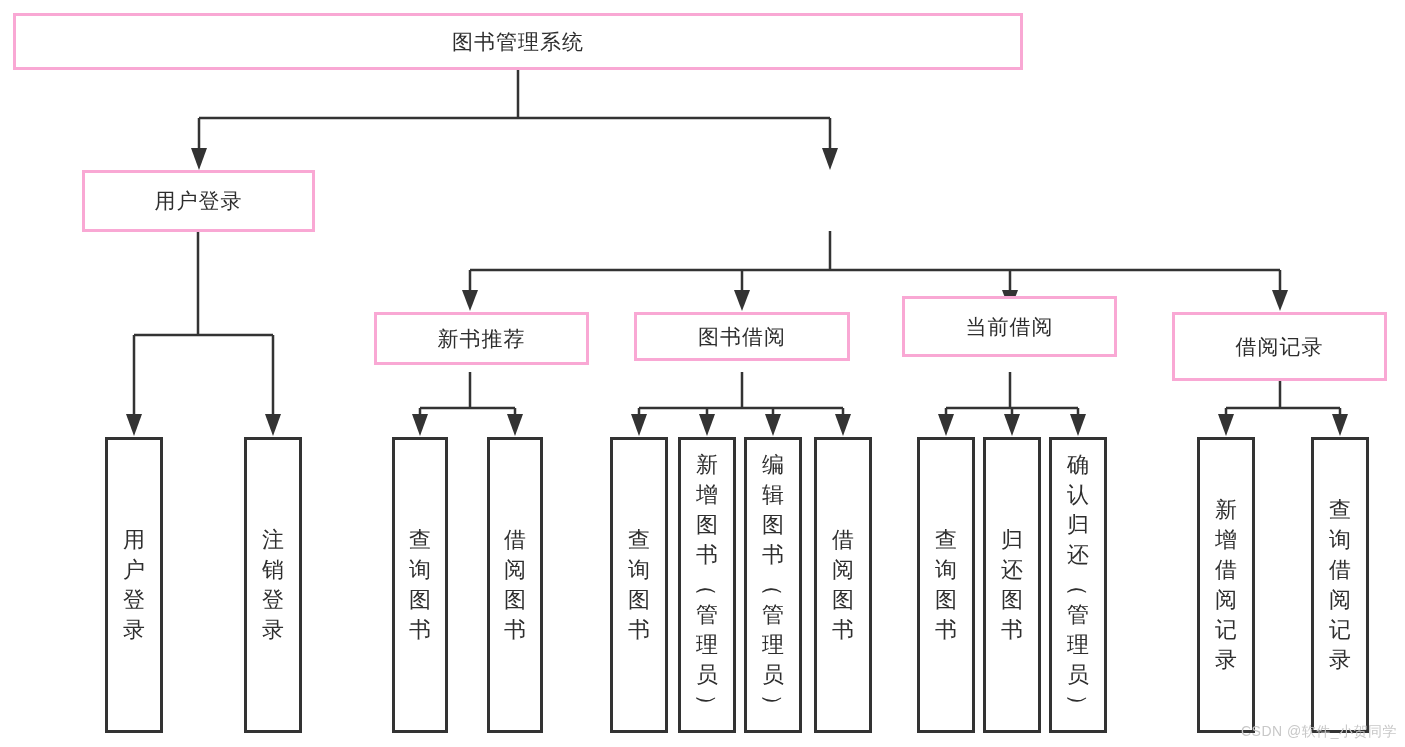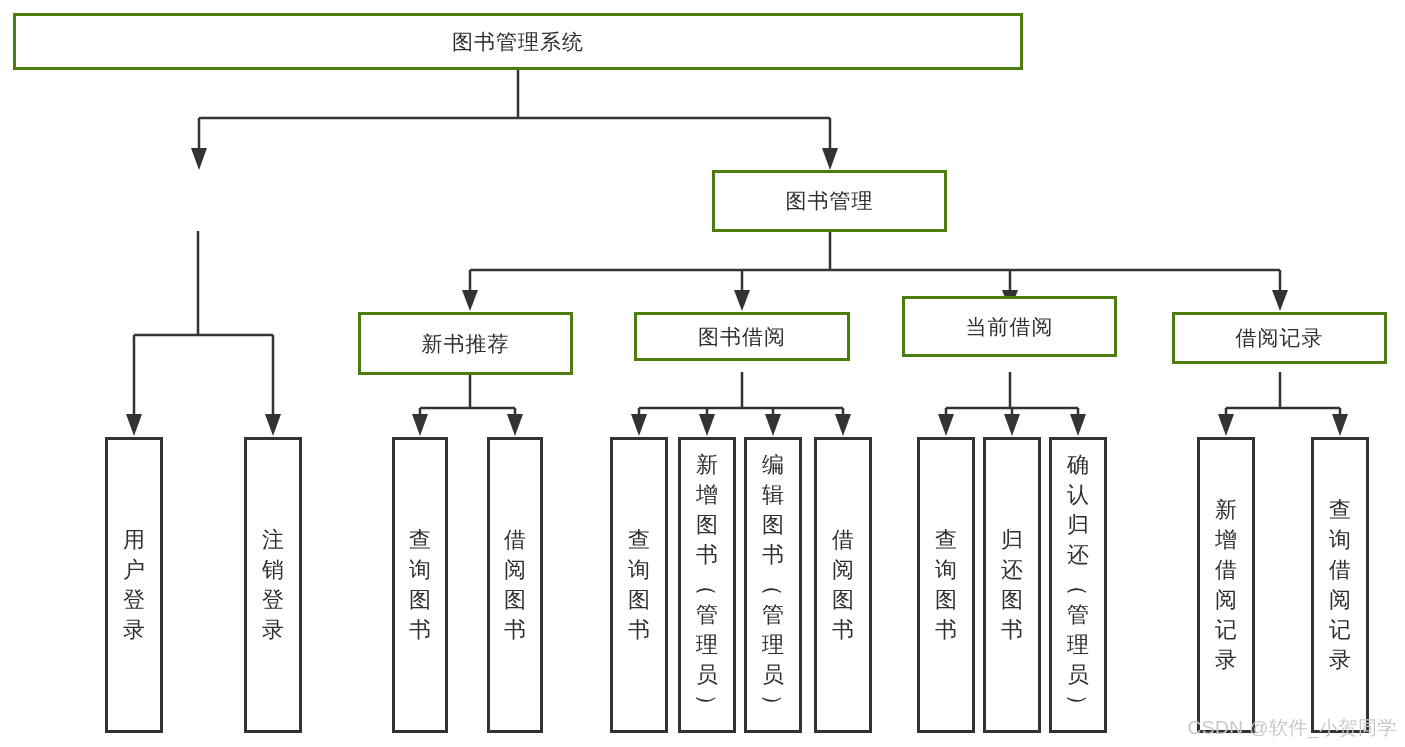--- a/index.html
+++ b/index.html
@@ -9,21 +9,21 @@
     background:#ffffff;
     font-family:"Liberation Sans","DejaVu Sans",sans-serif;
     overflow:hidden;
   }
   svg.wires{position:absolute;left:0;top:0;z-index:1;}
   svg.wires path{stroke:#333333;stroke-width:2.5;fill:none;}
   svg.wires polygon{fill:#333333;stroke:none;}
   .hbox{
     position:absolute;z-index:2;
     box-sizing:border-box;
-    border:3px solid #4d7c0f;
+    border:3px solid #f9a8d4;
     background:#ffffff;
     display:flex;align-items:center;justify-content:center;
     font-size:21px;color:#2e2e2e;
     letter-spacing:1px;
   }
   .vbox{
     position:absolute;z-index:2;
     top:437px;height:296px;
     box-sizing:border-box;
     border:3px solid #333333;
@@ -32,21 +32,21 @@
     color:#2e2e2e;
   }
   .vchar{
     height:30px;line-height:30px;width:100%;
     text-align:center;font-size:22px;
   }
   .vchar.rot{transform:rotate(90deg);}
   .watermark{
     position:absolute;z-index:3;
     right:8px;bottom:6px;
-    font-size:19px;color:#c8c8c8;
+    font-size:14px;color:#c8c8c8;
     letter-spacing:0.5px;
     white-space:nowrap;
   }
 </style>
 </head>
 <body>
 
 <div class="canvas">
 
   <svg class="wires" width="1405" height="747" viewBox="0 0 1405 747">
@@ -94,26 +94,26 @@
 
     <g>
       <path d="M1280 372 V408 M1226 408 H1340 M1226 408 V416 M1340 408 V416"></path>
       <polygon points="1218,414 1234,414 1226,436"></polygon>
       <polygon points="1332,414 1348,414 1340,436"></polygon>
     </g>
   </svg>
 
   <div class="hbox" style="left:13px;top:13px;width:1010px;height:57px">图书管理系统</div>
 
-  <div class="hbox" style="left:712px;top:170px;width:235px;height:62px">图书管理</div>
-
-  <div class="hbox" style="left:358px;top:312px;width:215px;height:63px">新书推荐</div>
+  <div class="hbox" style="left:82px;top:170px;width:233px;height:62px">用户登录</div>
+
+  <div class="hbox" style="left:374px;top:312px;width:215px;height:53px">新书推荐</div>
   <div class="hbox" style="left:634px;top:312px;width:216px;height:49px">图书借阅</div>
   <div class="hbox" style="left:902px;top:296px;width:215px;height:61px">当前借阅</div>
-  <div class="hbox" style="left:1172px;top:312px;width:215px;height:52px">借阅记录</div>
+  <div class="hbox" style="left:1172px;top:312px;width:215px;height:69px">借阅记录</div>
 
   <div class="vbox vtext" style="left:105px;width:58px">
       <div class="vchar">用</div>
       <div class="vchar">户</div>
       <div class="vchar">登</div>
       <div class="vchar">录</div>
     </div>
   <div class="vbox vtext" style="left:244px;width:58px">
       <div class="vchar">注</div>
       <div class="vchar">销</div>

